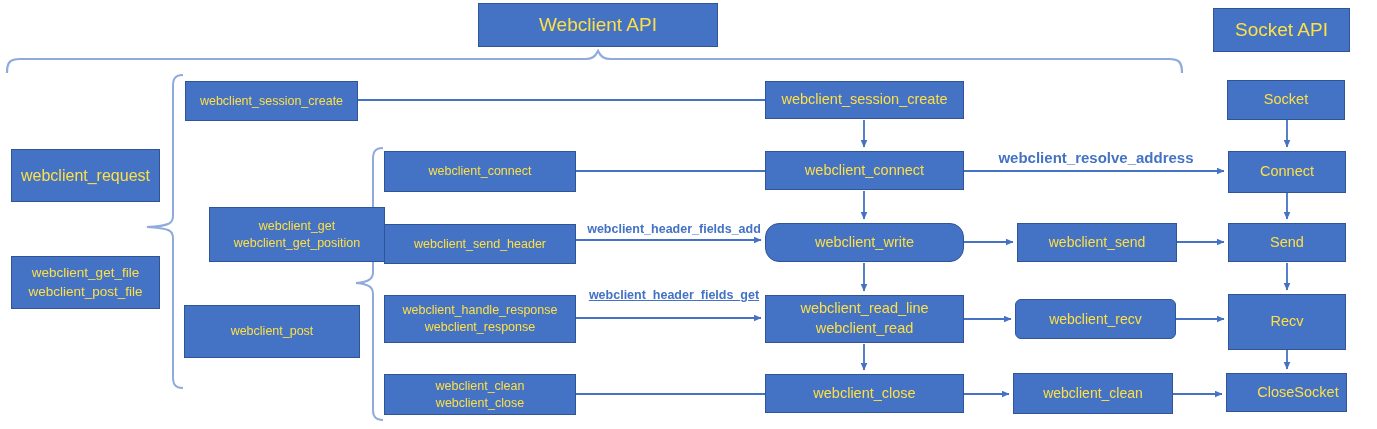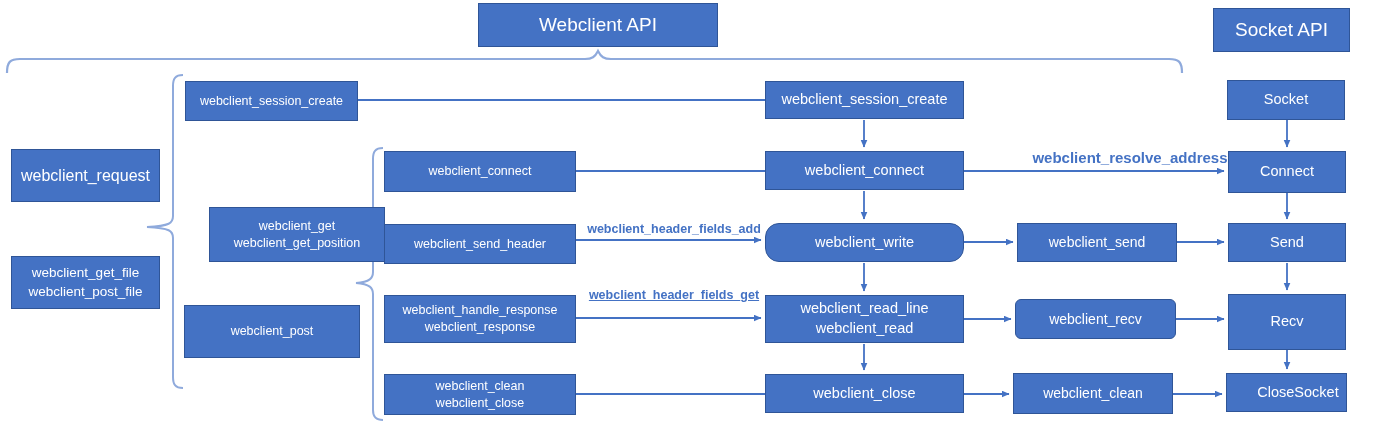--- a/index.html
+++ b/index.html
@@ -9,21 +9,21 @@
     background:#fff;
     font-family:"Liberation Sans", sans-serif;
     overflow:hidden;
   }
   #lines{position:absolute;left:0;top:0;width:1377px;height:429px;}
   .node{
     position:absolute;
     box-sizing:border-box;
     background:#4472C4;
     border:1px solid #2F5597;
-    color:#ffffff;
+    color:#fde047;
     display:flex;align-items:center;justify-content:center;
     text-align:center;
     white-space:pre-line;
     line-height:1.35;
   }
   .hdr{font-size:19px;}
   .alabel{
     position:absolute;
     color:#4472C4;
     font-weight:bold;
@@ -55,21 +55,21 @@
   #b-send2{left:1017px;top:223px;width:160px;height:39px;font-size:14px;}
   #b-recv2{left:1015px;top:299px;width:161px;height:40px;font-size:14px;border-radius:6px;}
   #b-clean2{left:1013px;top:373px;width:160px;height:41px;font-size:14px;}
   
   #b-socket{left:1227px;top:80px;width:118px;height:40px;font-size:14.5px;}
   #b-connect3{left:1228px;top:151px;width:118px;height:42px;font-size:14.5px;}
   #b-send3{left:1228px;top:223px;width:118px;height:39px;font-size:14.5px;}
   #b-recv3{left:1228px;top:294px;width:118px;height:56px;font-size:14.5px;}
   #b-closesock{left:1226px;top:373px;width:121px;height:39px;font-size:14.5px;padding-left:23px;}
   
-  #l-resolve{left:1012px;top:149px;width:236px;font-size:15px;}
+  #l-resolve{left:978px;top:149px;width:236px;font-size:15px;}
   #l-fieldsadd{left:582px;top:222px;width:184px;font-size:12.5px;}
   #l-fieldsget{left:582px;top:288px;width:184px;font-size:12.5px;text-decoration:underline;}
 </style>
 </head>
 <body>
 
 <div id="canvas">
 
   <svg id="lines" viewBox="0 0 1377 429" xmlns="http://www.w3.org/2000/svg">
     <defs>

